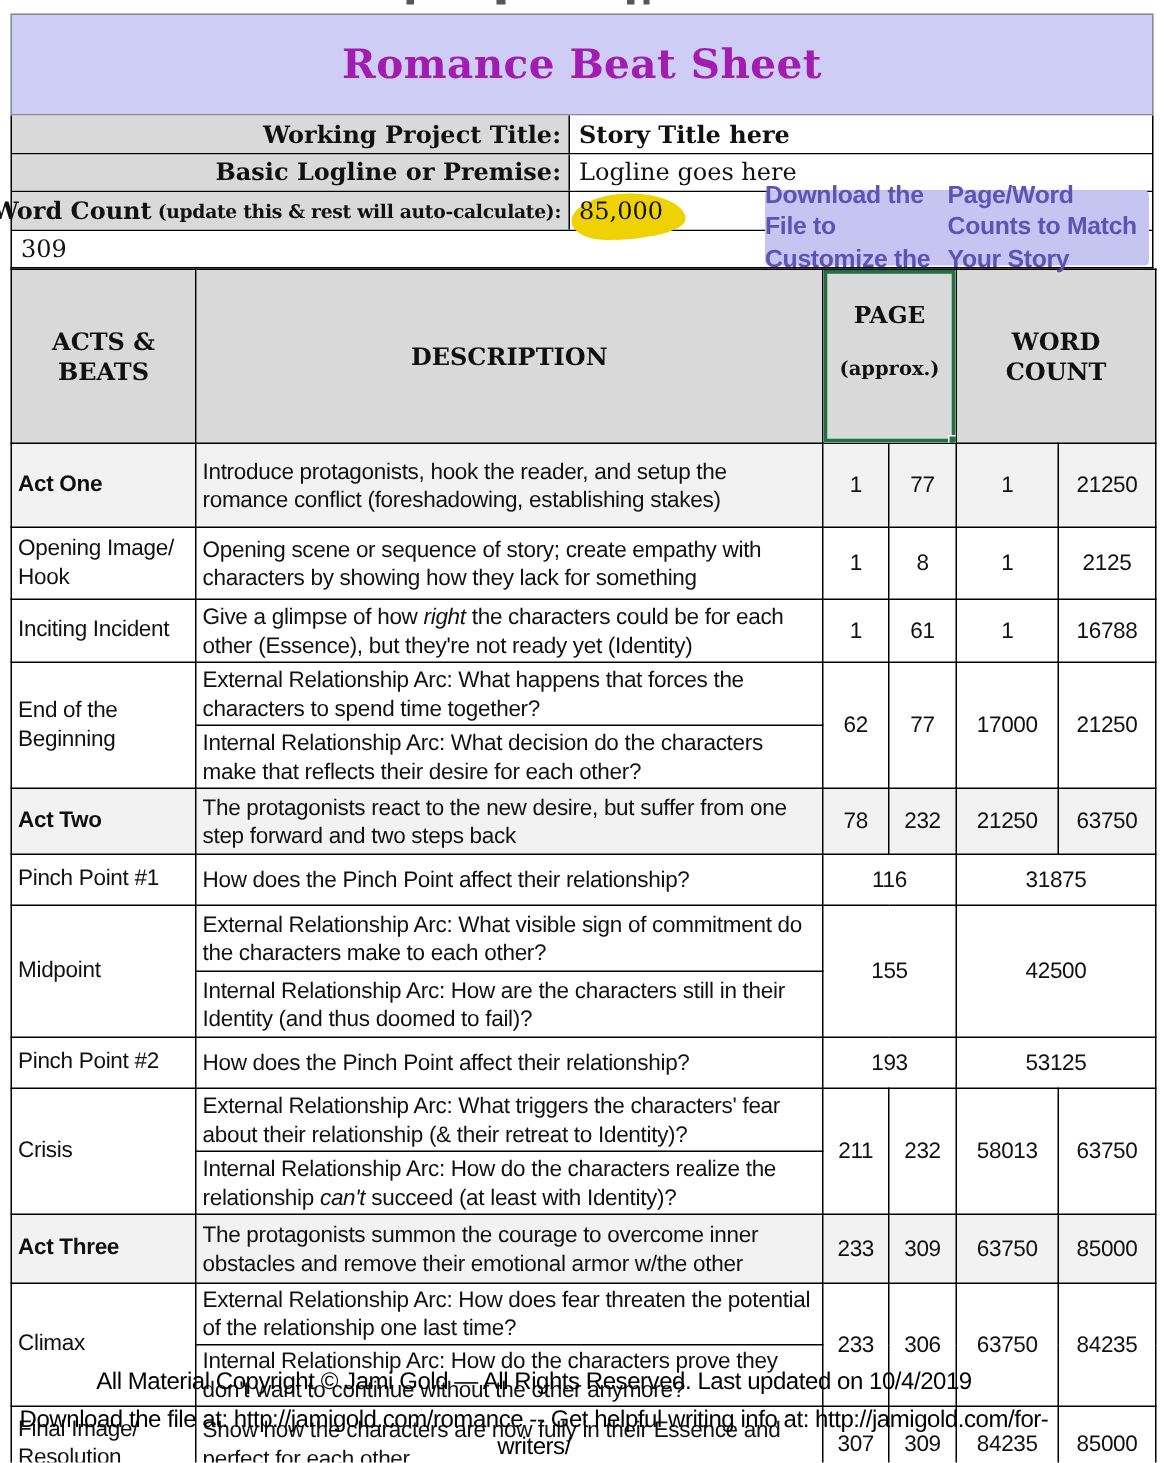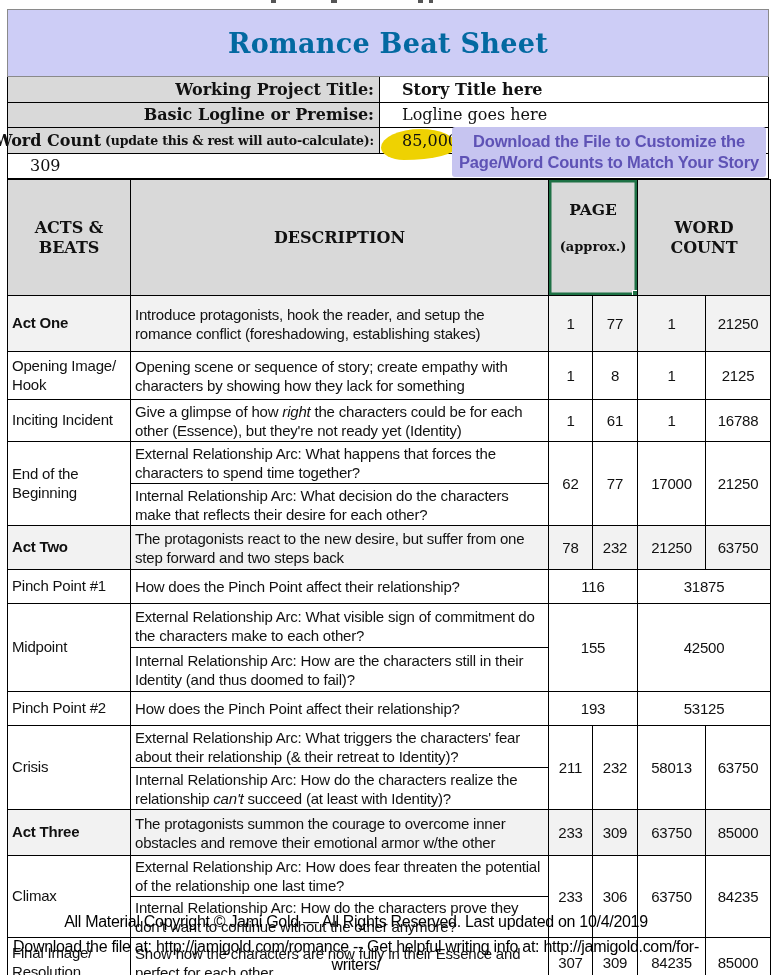--- a/index.html
+++ b/index.html
@@ -8,42 +8,42 @@
 
   
   .frag{position:absolute;top:0;height:3px;background:#555;}
 
   
   .sheet{position:absolute;left:7px;top:9px;width:762px;}
 
   .banner{height:66px;background:#cdcdf6;border:1px solid #8a8a8a;
           display:flex;align-items:center;justify-content:center;}
   .banner h1{margin:0;font-family:"DejaVu Serif",serif;font-weight:bold;
-             font-size:27px;letter-spacing:.3px;color:#0369a1;}
+             font-size:27px;letter-spacing:.3px;color:#a21caf;}
 
   
   .meta{position:relative;border:1.5px solid #000;border-top:none;}
   .meta-row{display:grid;grid-template-columns:372px 1fr;height:24.5px;
             border-top:1.5px solid #000;}
   .meta-row:first-child{border-top:none;}
   .meta-label{background:#d9d9d9;display:flex;align-items:center;justify-content:flex-end;
               padding-right:5px;font-family:"DejaVu Serif",serif;font-weight:bold;
               font-size:16px;white-space:nowrap;border-right:1.5px solid #000;}
   .meta-label .note{font-size:12.5px;margin-left:4px;letter-spacing:-.2px;}
-  .meta-value{background:#fff;display:flex;align-items:center;padding-left:22px;
+  .meta-value{background:#fff;display:flex;align-items:center;padding-left:6px;
               font-family:"DejaVu Serif",serif;font-size:16px;position:relative;}
   .meta-value.bold{font-weight:bold;}
   .hl-blob{position:absolute;left:1px;top:1px;width:76px;height:31px;z-index:2;
            background:#eed202;
            border-radius:52% 48% 70% 30% / 60% 55% 45% 40%;}
   .hl-text{position:relative;z-index:3;}
 
-  .callout{position:absolute;right:2px;top:50px;width:314px;height:50px;z-index:4;
+  .callout{position:absolute;right:2px;top:50px;width:256px;height:50px;z-index:4;
            background:#c6c4f0;border-radius:3px;
-           display:flex;flex-direction:column;align-items:center;justify-content:center;
+           display:flex;flex-direction:row;align-items:center;justify-content:center;
            font-weight:bold;font-size:16.5px;color:#5e52b5;letter-spacing:-.2px;line-height:1.3;}
 
   
   table.beats{border-collapse:collapse;table-layout:fixed;width:763px;margin-top:0;}
   table.beats th,table.beats td{border:1.5px solid #000;overflow:hidden;}
   table.beats thead th{background:#d9d9d9;font-family:"DejaVu Serif",serif;
                        font-weight:bold;font-size:15.5px;text-align:center;
                        vertical-align:middle;line-height:1.25;white-space:pre-line;}
   th.sel{position:relative;box-shadow:inset 0 0 0 2.5px #1e7145;}
   th.sel .sub{font-size:13px;}

